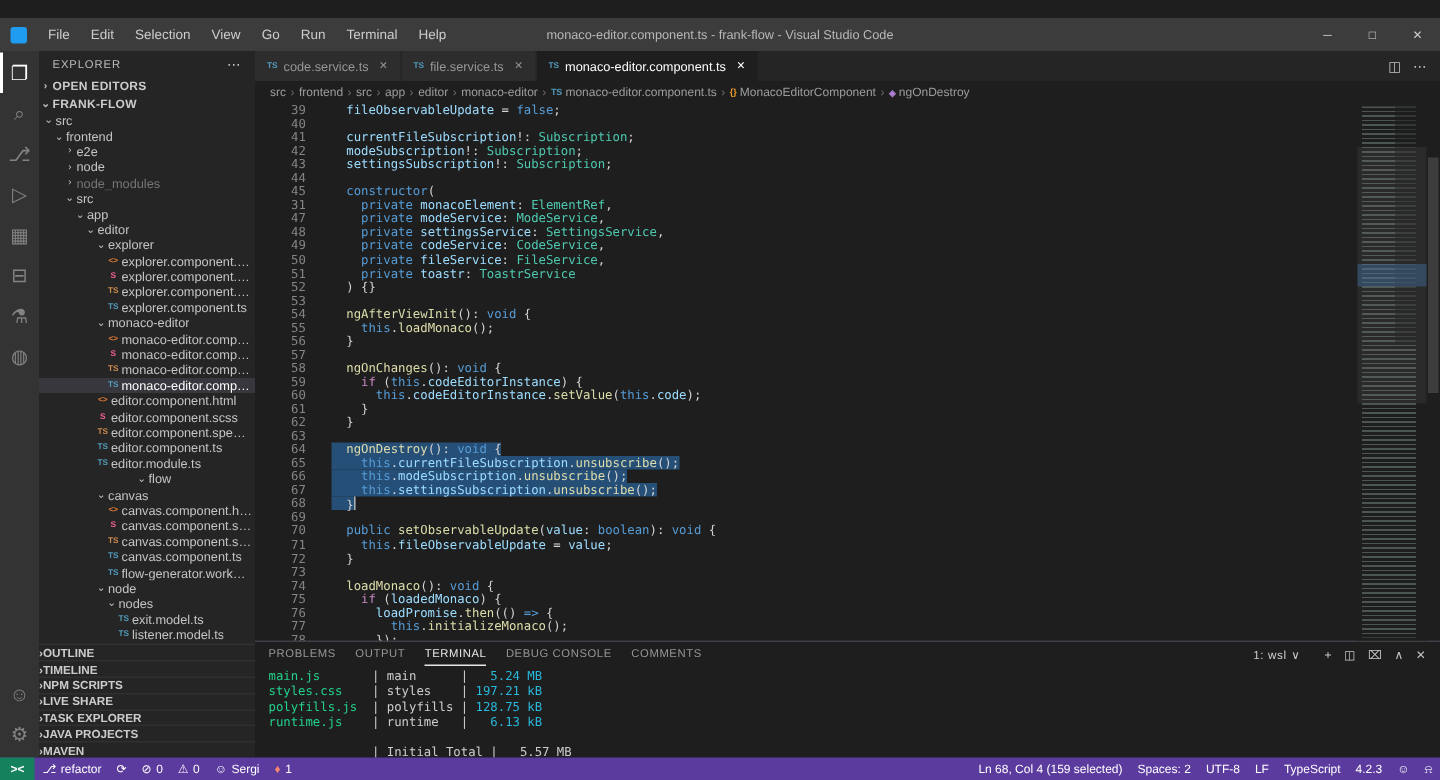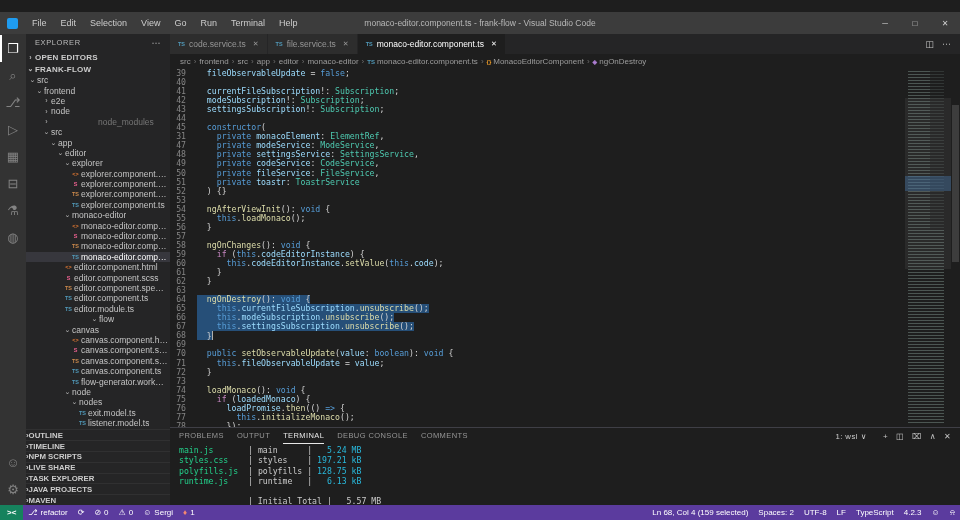--- a/index.html
+++ b/index.html
@@ -26,21 +26,21 @@
   .sidebar { width:144px; background:#252526; display:flex; flex-direction:column; font-size:8.5px; min-height:0; flex:0 0 auto; }
   .sb-title { height:17px; display:flex; align-items:center; padding:0 9px; font-size:7.5px; letter-spacing:.6px; color:#bbbbbb; flex:0 0 auto; }
   .sb-title .more { margin-left:auto; font-size:9px; color:#cccccc; }
   .sb-sec-head { height:12px; display:flex; align-items:center; font-weight:bold; font-size:8px; color:#cccccc; letter-spacing:.2px; flex:0 0 auto; }
   .sb-sec-head .chev, .tr .chev { width:9px; text-align:center; font-size:7px; color:#bdbdbd; flex:0 0 auto; }
   .tree { flex:1; overflow:hidden; min-height:0; }
   .tr { height:10.4px; display:flex; align-items:center; white-space:nowrap; overflow:hidden; color:#c5c5c5; padding-right:2px; }
   .tr .fi { width:11px; text-align:center; flex:0 0 auto; font-size:5.5px; font-weight:bold; font-family:"Liberation Sans",sans-serif; }
   .tr .trl { overflow:hidden; text-overflow:ellipsis; }
   .tr.selected { background:#37373d; color:#ffffff; }
-  .tr.dim { color:#767676;gap:47px; }
+  .tr.dim { color:#767676; }
   .fi-ts { color:#519aba; } .fi-spec { color:#cc8a4c; } .fi-html { color:#e37933; } .fi-scss { color:#f06292; }
   .sb-bottom { margin-top:auto; flex:0 0 auto; }
   .sb-sec { height:10.8px; display:flex; align-items:center; font-weight:bold; font-size:7.8px; color:#cccccc; border-top:1px solid #303031; }
 
   
   .editor-region { flex:1; display:flex; flex-direction:column; min-width:0; background:#1e1e1e; }
   .tabbar { height:20px; background:#252526; display:flex; align-items:stretch; font-size:8.5px; flex:0 0 auto; }
   .tabs { display:flex; }
   .tab { display:flex; align-items:center; gap:4px; padding:0 8px; background:#2d2d2d; color:#969696; border-right:1px solid #252526; cursor:default; }
   .tab.active { background:#1e1e1e; color:#ffffff; }
@@ -49,21 +49,21 @@
   .tab-actions { margin-left:auto; display:flex; align-items:center; gap:8px; padding:0 9px; color:#c5c5c5; font-size:9px; }
 
   .breadcrumbs { height:15px; display:flex; align-items:center; font-size:8px; color:#9d9d9d; padding-left:10px; gap:3px; white-space:nowrap; flex:0 0 auto; overflow:hidden; }
   .bc-sep { color:#6e6e6e; }
   .bc-item { display:flex; align-items:center; gap:2px; }
   .bc-icon { font-size:6px; font-weight:bold; }
 
   .code-wrap { flex:1; display:flex; min-height:0; position:relative; }
   .code { flex:1; font-family:"DejaVu Sans Mono",monospace; font-size:8.2px; line-height:9.05px; overflow:hidden; padding-top:0px; }
   .cl { display:flex; height:9.05px; }
-  .ln { width:27px; text-align:right; color:#858585; flex:0 0 auto; padding-right:11px; user-select:none; }
+  .ln { width:27px; color:#858585; flex:0 0 auto; padding-right:11px; user-select:none;margin-left:24px; }
   .ct { white-space:pre; color:#d4d4d4; }
   .ct.sel { background:#264f78; }
   .tk-k { color:#569cd6; } .tk-c { color:#c586c0; } .tk-t { color:#4ec9b0; }
   .tk-f { color:#dcdcaa; } .tk-v { color:#9cdcfe; } .tk-d { color:#d4d4d4; }
   .cursor { display:inline-block; width:0; border-left:1px solid #aeafad; height:9px; vertical-align:text-top; }
 
   .minimap { width:46px; flex:0 0 auto; position:relative; margin-right:9px; background:#1e1e1e; }
   .mm-content { position:absolute; top:2px; bottom:2px; left:3px; width:36px;
     background: repeating-linear-gradient(to bottom, rgba(160,190,180,0.35) 0 1px, transparent 1px 3px); }
   .mm-content:after { content:""; position:absolute; top:0; bottom:55%; right:0; width:14px; background:#1e1e1e; opacity:.55; }

